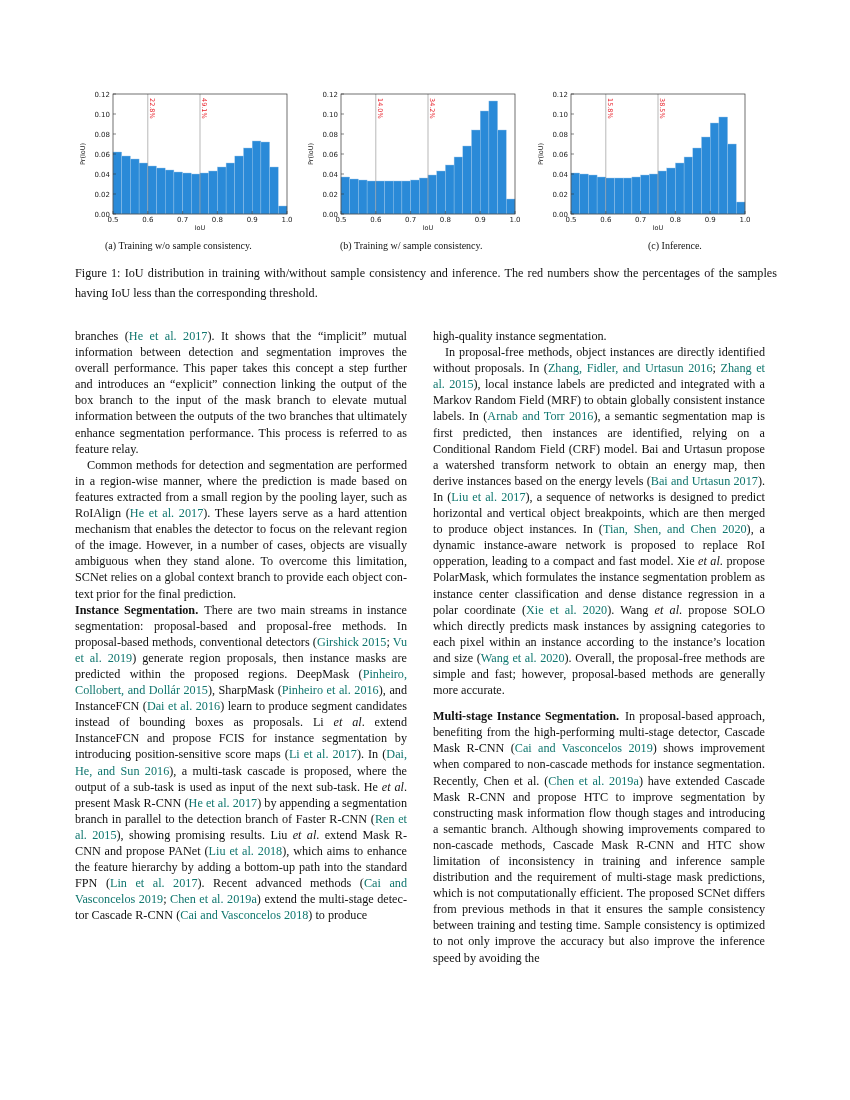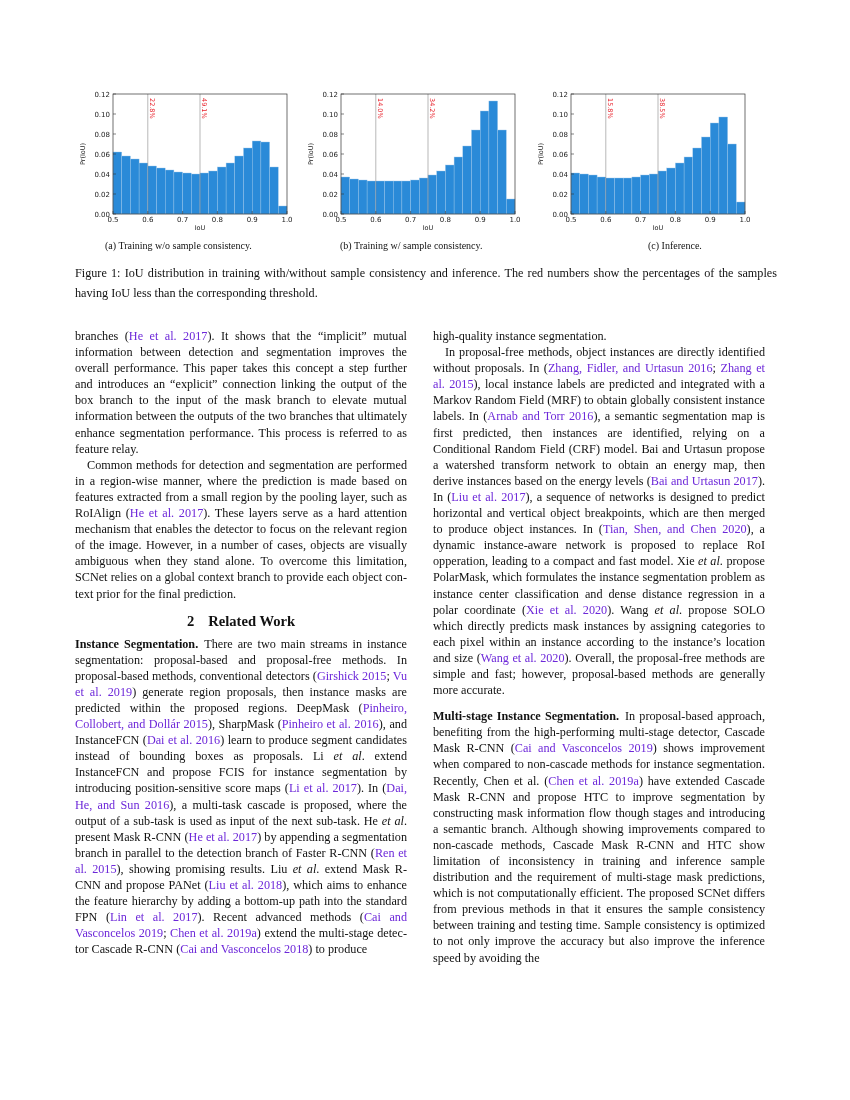--- a/index.html
+++ b/index.html
@@ -7,21 +7,21 @@
   .figure-row { position: absolute; top: 86px; left: 76px; width: 700px; height: 150px; }
   .chart { position: absolute; top: 0; width: 220px; height: 150px; }
   .chart svg { width: 220px; height: 150px; display: block; }
   .subcap { position: absolute; top: 240px; font-size: 10px; text-align: center; white-space: nowrap; }
   .figcap { position: absolute; top: 263px; left: 75px; width: 702px; font-size: 12.2px; line-height: 20px; text-align: justify; }
   .col { position: absolute; top: 328px; width: 332px; font-size: 12.2px; line-height: 16.1px; text-align: justify; hyphens: manual; }
   .col-left { left: 75px; }
   .col-right { left: 433px; }
   .col p { margin: 0; text-indent: 12px; }
   .col p.noindent { text-indent: 0; }
-  .cite { color: #6d28d9; }
+  .cite { color: #0f766e; }
   .section-heading { font-weight: bold; font-size: 14.6px; text-align: center; margin: 10px 0 6px 0; line-height: 18px; }
   .section-heading .num { margin-right: 14px; }
   .para-head { font-weight: bold; margin-right: 6px; }
   .para-gap { margin-top: 10px !important; }
   em { }
 </style>
 </head>
 <body>
 
 <div class="figure-row">
@@ -209,23 +209,20 @@
 <div class="subcap" style="left:648px;">(c) Inference.</div>
 
 <div class="figcap">
   <span>Figure 1:</span>
   <span>IoU distribution in training with/without sample consistency and inference. The red numbers show the percentages of the samples having IoU less than the corresponding threshold.</span>
 </div>
 
 <div class="col col-left">
   <p class="noindent"><span>branches (</span><span class="cite">He et al. 2017</span><span>). It shows that the “implicit” mutual information between detection and segmentation improves the overall performance. This paper takes this concept a step further and introduces an “explicit” connection linking the output of the box branch to the input of the mask branch to elevate mutual information between the outputs of the two branches that ultimately enhance segmentation perfor­mance. This process is referred to as feature relay.</span></p>
   <p><span>Common methods for detection and segmentation are per­formed in a region-wise manner, where the prediction is made based on features extracted from a small region by the pooling layer, such as RoIAlign (</span><span class="cite">He et al. 2017</span><span>). These layers serve as a hard attention mechanism that enables the detector to focus on the relevant region of the image. How­ever, in a number of cases, objects are visually ambiguous when they stand alone. To overcome this limitation, SCNet relies on a global context branch to provide each object con­text prior for the final prediction.</span></p>
-  <div class="section-heading">
-    <span class="num">2</span><span>Related Work</span>
-  </div>
   <p class="noindent"><span class="para-head">Instance Segmentation.</span><span><span>There are two main streams in instance segmentation: proposal-based and proposal-free methods. In proposal-based methods, conventional detectors (</span><span class="cite">Girshick 2015</span><span>; </span><span class="cite">Vu et al. 2019</span><span>) generate region proposals, then instance masks are predicted within the proposed re­gions. DeepMask (</span><span class="cite">Pinheiro, Collobert, and Dollár 2015</span><span>), SharpMask (</span><span class="cite">Pinheiro et al. 2016</span><span>), and InstanceFCN (</span><span class="cite">Dai et al. 2016</span><span>) learn to produce segment candidates instead of bounding boxes as proposals. Li </span><em>et al</em><span>. extend InstanceFCN and propose FCIS for instance segmentation by introducing position-sensitive score maps (</span><span class="cite">Li et al. 2017</span><span>). In (</span><span class="cite">Dai, He, and Sun 2016</span><span>), a multi-task cascade is proposed, where the output of a sub-task is used as input of the next sub-task. He </span><em>et al</em><span>. present Mask R-CNN (</span><span class="cite">He et al. 2017</span><span>) by append­ing a segmentation branch in parallel to the detection branch of Faster R-CNN (</span><span class="cite">Ren et al. 2015</span><span>), showing promising re­sults. Liu </span><em>et al</em><span>. extend Mask R-CNN and propose PANet (</span><span class="cite">Liu et al. 2018</span><span>), which aims to enhance the feature hierar­chy by adding a bottom-up path into the standard FPN (</span><span class="cite">Lin et al. 2017</span><span>). Recent advanced methods (</span><span class="cite">Cai and Vasconce­los 2019</span><span>; </span><span class="cite">Chen et al. 2019a</span><span>) extend the multi-stage detec­tor Cascade R-CNN (</span><span class="cite">Cai and Vasconcelos 2018</span><span>) to produce</span></span></p>
 </div>
 
 <div class="col col-right">
   <p class="noindent"><span>high-quality instance segmentation.</span></p>
   <p><span>In proposal-free methods, object instances are directly identified without proposals. In (</span><span class="cite">Zhang, Fidler, and Urtasun 2016</span><span>; </span><span class="cite">Zhang et al. 2015</span><span>), local instance labels are predicted and integrated with a Markov Random Field (MRF) to ob­tain globally consistent instance labels. In (</span><span class="cite">Arnab and Torr 2016</span><span>), a semantic segmentation map is first predicted, then instances are identified, relying on a Conditional Random Field (CRF) model. Bai and Urtasun propose a watershed transform network to obtain an energy map, then derive in­stances based on the energy levels (</span><span class="cite">Bai and Urtasun 2017</span><span>). In (</span><span class="cite">Liu et al. 2017</span><span>), a sequence of networks is designed to predict horizontal and vertical object breakpoints, which are then merged to produce object instances. In (</span><span class="cite">Tian, Shen, and Chen 2020</span><span>), a dynamic instance-aware network is proposed to replace RoI opperation, leading to a compact and fast model. Xie </span><em>et al</em><span>. propose PolarMask, which formulates the instance segmentation problem as instance center classifica­tion and dense distance regression in a polar coordinate (</span><span class="cite">Xie et al. 2020</span><span>). Wang </span><em>et al</em><span>. propose SOLO which directly pre­dicts mask instances by assigning categories to each pixel within an instance according to the instance’s location and size (</span><span class="cite">Wang et al. 2020</span><span>). Overall, the proposal-free methods are simple and fast; however, proposal-based methods are generally more accurate.</span></p>
   <p class="noindent para-gap"><span class="para-head">Multi-stage Instance Segmentation.</span><span><span>In proposal-based approach, benefiting from the high-performing multi-stage detector, Cascade Mask R-CNN (</span><span class="cite">Cai and Vasconcelos 2019</span><span>) shows improvement when compared to non-cascade meth­ods for instance segmentation. Recently, Chen et al. (</span><span class="cite">Chen et al. 2019a</span><span>) have extended Cascade Mask R-CNN and pro­pose HTC to improve segmentation by constructing mask information flow though stages and introducing a semantic branch. Although showing improvements compared to non-cascade methods, Cascade Mask R-CNN and HTC show limitation of inconsistency in training and inference sample distribution and the requirement of multi-stage mask predic­tions, which is not computationally efficient. The proposed SCNet differs from previous methods in that it ensures the sample consistency between training and testing time. Sam­ple consistency is optimized to not only improve the accu­racy but also improve the inference speed by avoiding the</span></span></p>
 </div>
 
 </body></html>

